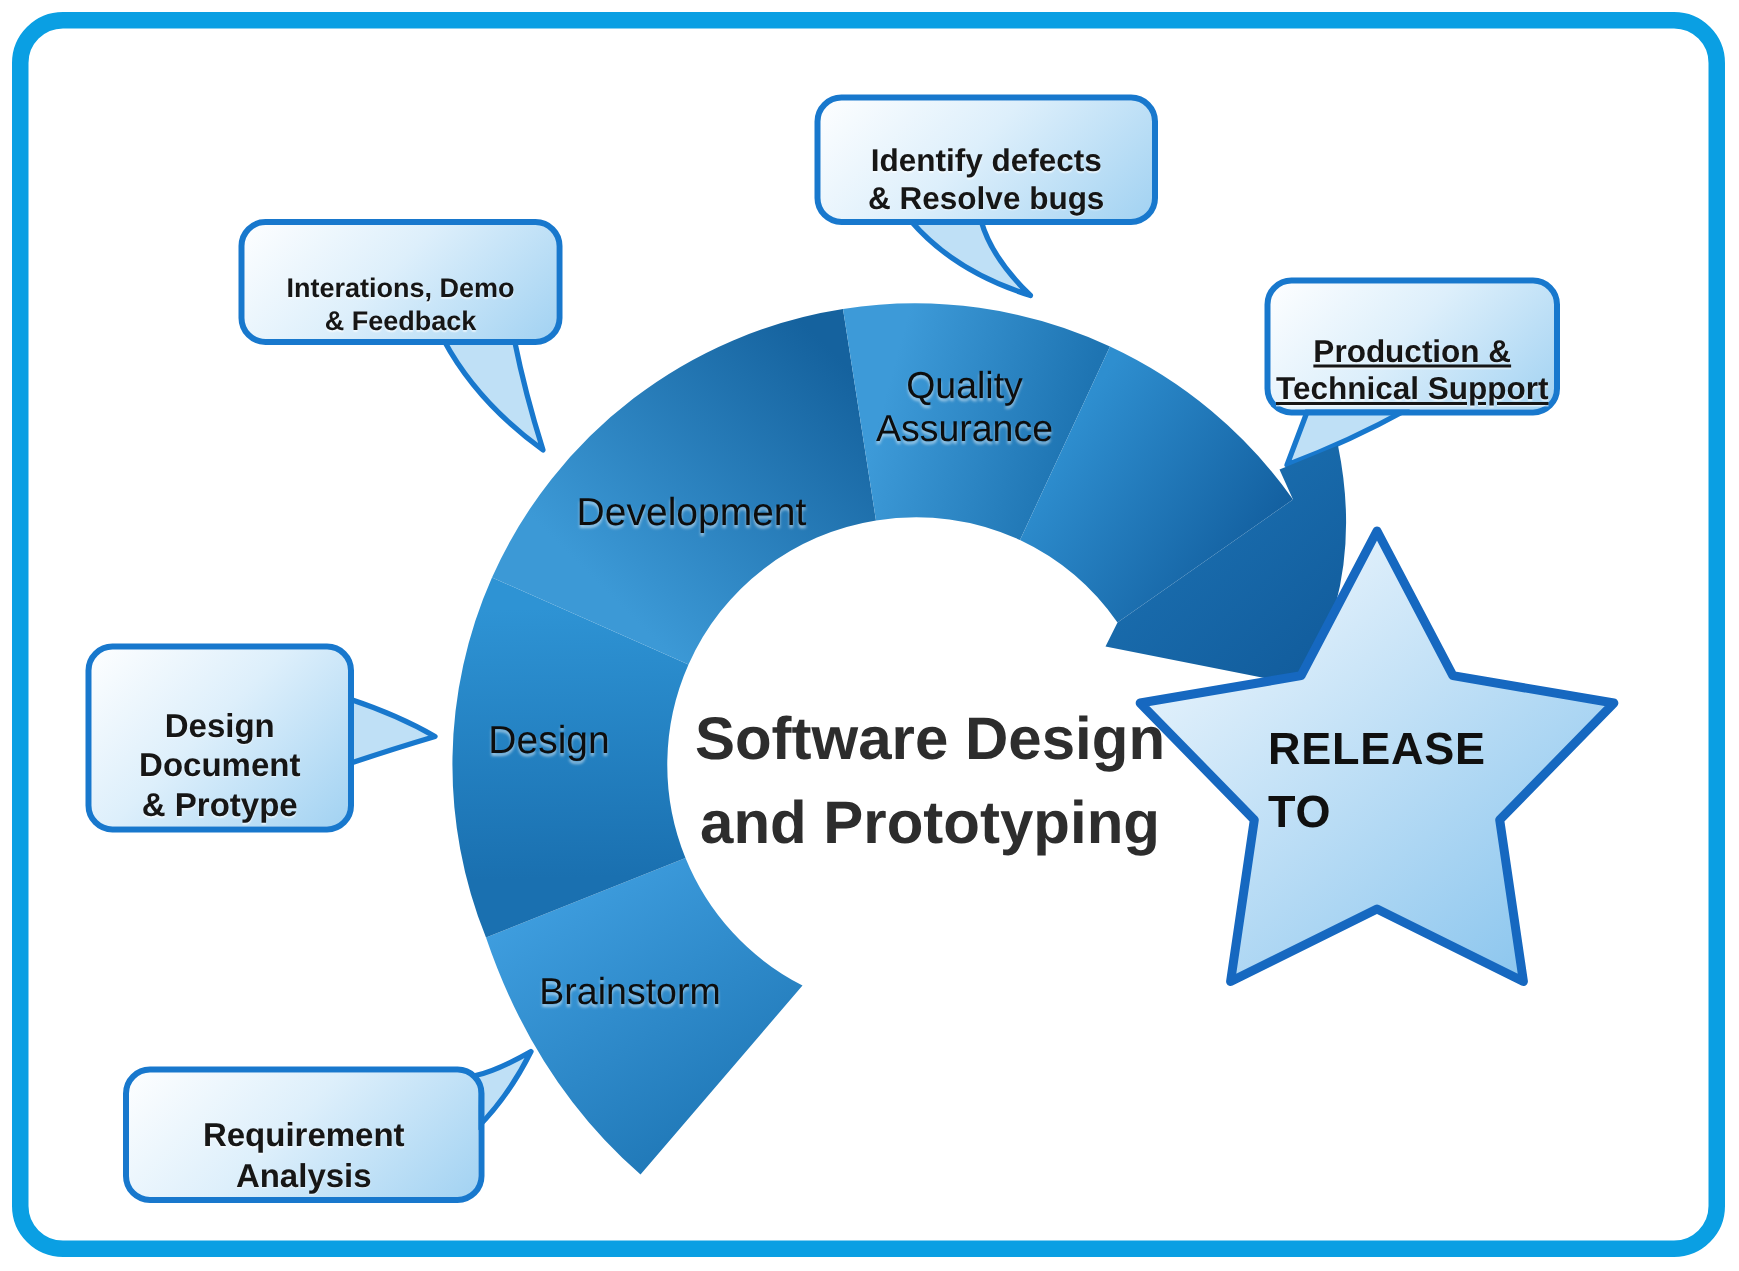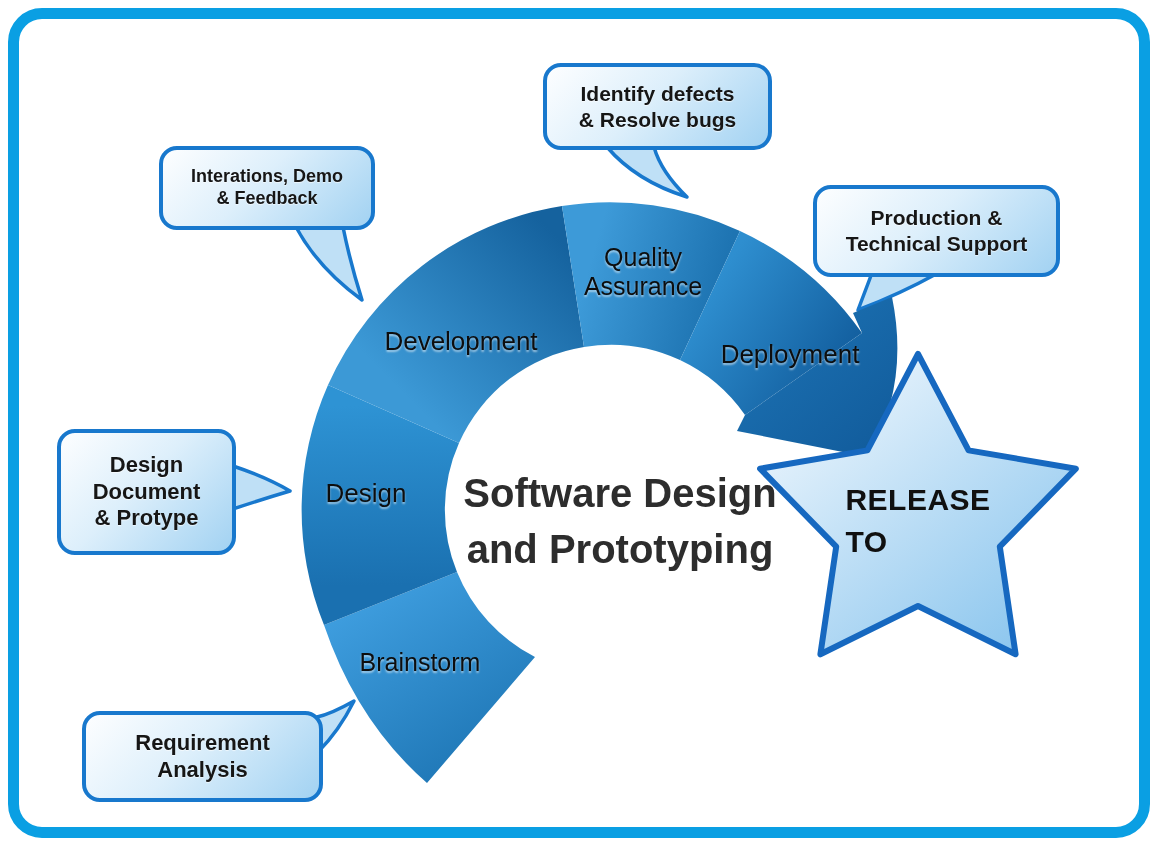--- a/index.html
+++ b/index.html
@@ -4,27 +4,27 @@
 <style>
   html,body{margin:0;padding:0;background:#fff;}
   .canvas{position:relative;width:1159px;height:847px;background:#ffffff;overflow:hidden;
           font-family:"Liberation Sans","DejaVu Sans",sans-serif;}
   .frame{position:absolute;left:8px;top:8px;right:9px;bottom:9px;border:11px solid #0a9fe3;
          border-radius:34px;pointer-events:none;}
   .artwork{position:absolute;left:0;top:0;}
   
   .bubble{position:absolute;box-sizing:border-box;border:4px solid #1878cd;border-radius:18px;
           background:linear-gradient(135deg,#fdfeff 0%,#ddeffb 45%,#a2d2f2 100%);
-          display:flex;flex-direction:column;align-items:center;justify-content:center;
+          display:flex;flex-direction:column;align-items:center;justify-content:flex-end;
           font-weight:bold;color:#161616;text-align:center;line-height:1.22;
           text-shadow:0 1px 1px rgba(255,255,255,0.65);}
   .bubble span{display:block;}
   .b-iterations{left:159px;top:146px;width:216px;height:84px;font-size:18px;}
   .b-identify{left:543px;top:63px;width:229px;height:87px;font-size:21px;}
-  .b-production{left:813px;top:185px;width:247px;height:92px;font-size:21px;}
+  .b-production{left:843px;top:185px;width:197px;height:92px;font-size:21px;text-decoration:underline;}
   .b-designdoc{left:57px;top:429px;width:179px;height:126px;font-size:22px;}
   .b-requirement{left:82px;top:711px;width:241px;height:91px;font-size:22px;}
   
   .seg-label{position:absolute;transform:translate(-50%,-50%);font-weight:normal;color:#0d0d0d;
              font-size:26px;text-align:center;line-height:1.15;white-space:nowrap;
              text-shadow:0 2px 2px rgba(255,255,255,0.55);}
   .l-brainstorm{left:420px;top:662px;font-size:25px;}
   .l-design{left:366px;top:494px;}
   .l-development{left:461px;top:342px;}
   .l-qa{left:643px;top:272px;font-size:25px;white-space:normal;width:220px;}
@@ -114,21 +114,20 @@
     <span>Analysis</span>
   </div>
 
   <div class="seg-label l-brainstorm">Brainstorm</div>
   <div class="seg-label l-design">Design</div>
   <div class="seg-label l-development">Development</div>
   <div class="seg-label l-qa">
     <span>Quality</span><br>
     <span>Assurance</span>
   </div>
-  <div class="seg-label l-deployment">Deployment</div>
 
   <div class="title">
     <span>Software Design</span><br>
     <span>and Prototyping</span>
   </div>
 
   <div class="star-text">
     <span>RELEASE</span><br>
     <span>TO</span><br>
   </div>

